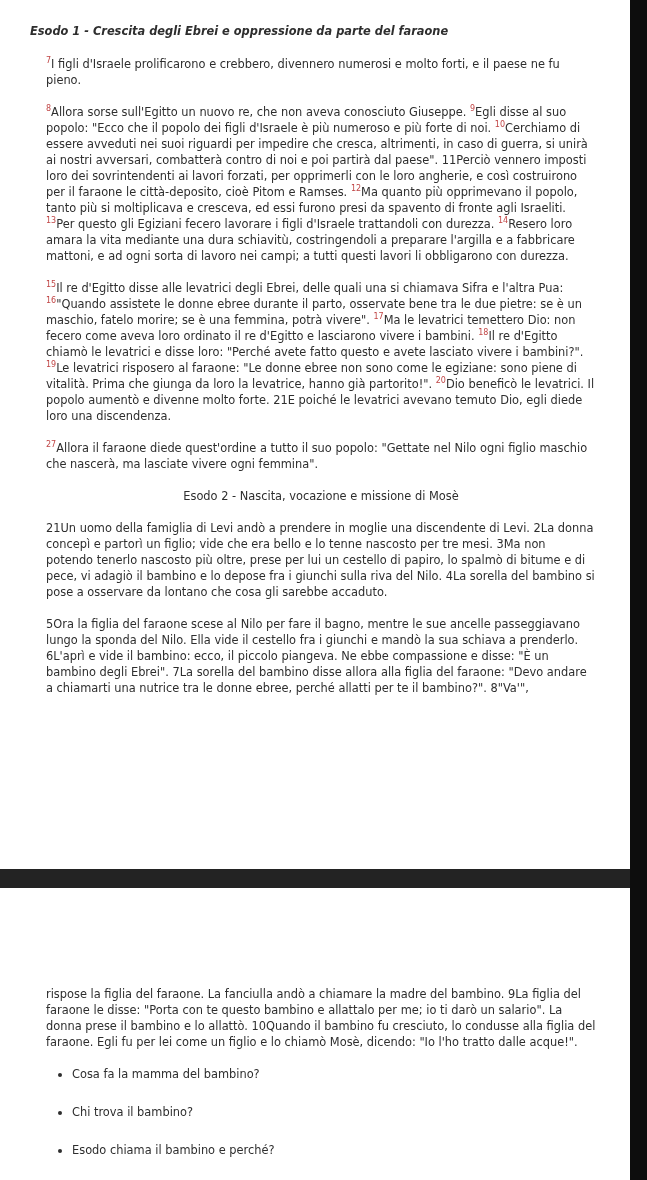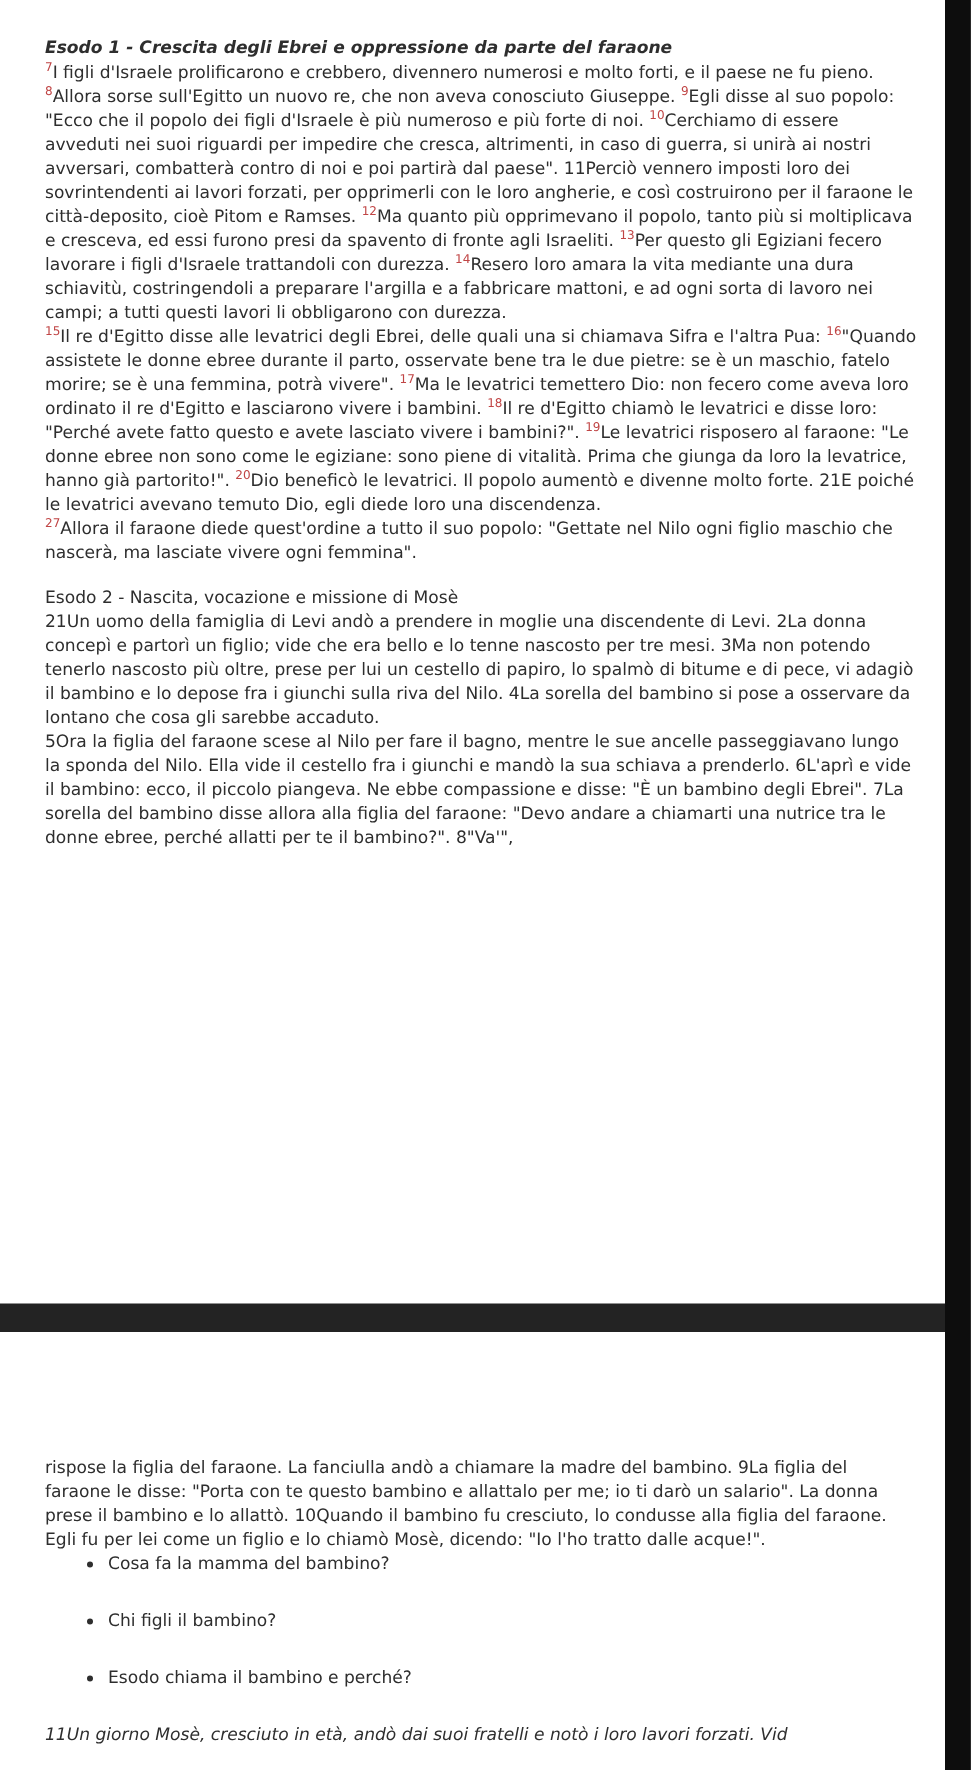--- a/index.html
+++ b/index.html
@@ -14,22 +14,22 @@
     overflow: hidden; color: #2e2e2e;
     font-size: 11.4px; line-height: 16px;
   }
   .page1 { top: 0; height: 943px; }
   .page-gap { position: absolute; left: 0; top: 869px; width: 630px; height: 19px; background: #232323; }
   .page2 { top: 888px; height: 292px; }
   .right-strip { position: absolute; right: 0; top: 0; width: 17px; height: 1180px; background: #0d0d0d; }
   .content1 { padding: 23px 18px 0 30px; }
   .content2 { padding: 82px 18px 0 30px; }
   .title { font-weight: bold; font-style: italic; line-height: 17px; }
-  .heading { margin-top: 14px; }
-  .para { margin: 0; }
+  .heading { margin-top: 14px; text-align: center; }
+  .para { margin: 16px; }
   .para-cut { margin-top: 2px; font-style: italic; }
   .sup {
     font-size: 8px; color: #c04545;
     vertical-align: super; line-height: 0; letter-spacing: 0;
   }
   ul.bullets { margin: 42px 0 0 0; padding-left: 42px; }
   ul.bullets2 { margin: 0 0 0 0; padding-left: 42px; }
   ul.bullets li { margin: 0 0 18px 0; }
   ul.bullets2 li { margin: 0 0 22px 0; }
 </style>
@@ -48,20 +48,20 @@
         <div class="para"><span>21Un uomo della famiglia di Levi andò a prendere in moglie una discendente di Levi. 2La donna concepì e partorì un figlio; vide che era bello e lo tenne nascosto per tre mesi. 3Ma non potendo tenerlo nascosto più oltre, prese per lui un cestello di papiro, lo spalmò di bitume e di pece, vi adagiò il bambino e lo depose fra i giunchi sulla riva del Nilo. 4La sorella del bambino si pose a osservare da lontano che cosa gli sarebbe accaduto.</span></div>
         <div class="para"><span>5Ora la figlia del faraone scese al Nilo per fare il bagno, mentre le sue ancelle passeggiavano lungo la sponda del Nilo. Ella vide il cestello fra i giunchi e mandò la sua schiava a prenderlo. 6L'aprì e vide il bambino: ecco, il piccolo piangeva. Ne ebbe compassione e disse: "È un bambino degli Ebrei". 7La sorella del bambino disse allora alla figlia del faraone: "Devo andare a chiamarti una nutrice tra le donne ebree, perché allatti per te il bambino?". 8"Va'",</span></div>
       </div>
   </div>
   <div class="page-gap"></div>
   <div class="page page2">
     <div class="content2">
         <div class="para"><span>rispose la figlia del faraone. La fanciulla andò a chiamare la madre del bambino. 9La figlia del faraone le disse: "Porta con te questo bambino e allattalo per me; io ti darò un salario". La donna prese il bambino e lo allattò. 10Quando il bambino fu cresciuto, lo condusse alla figlia del faraone. Egli fu per lei come un figlio e lo chiamò Mosè, dicendo: "Io l'ho tratto dalle acque!".</span></div>
         <ul class="bullets bullets2">
           <li>Cosa fa la mamma del bambino?</li>
-          <li>Chi figli il bambino?</li>
+          <li>Chi trova il bambino?</li>
           <li>Esodo chiama il bambino e perché?</li>
         </ul>
         <div class="para-cut"><span>11Un giorno Mosè, cresciuto in età, andò dai suoi fratelli e notò i loro lavori forzati. Vid</span></div>
       </div>
   </div>
   <div class="right-strip"></div>
 </div>
 
 </body></html>

